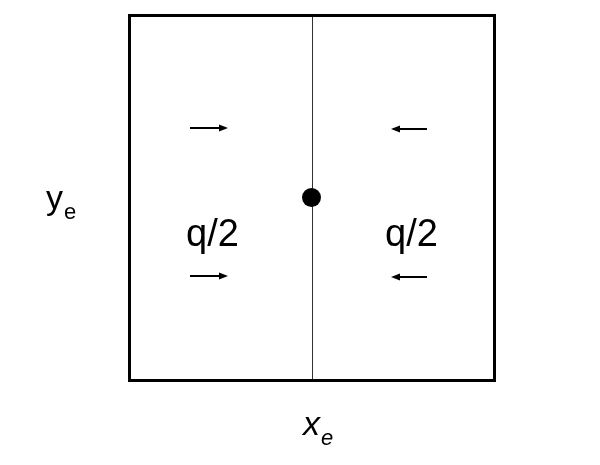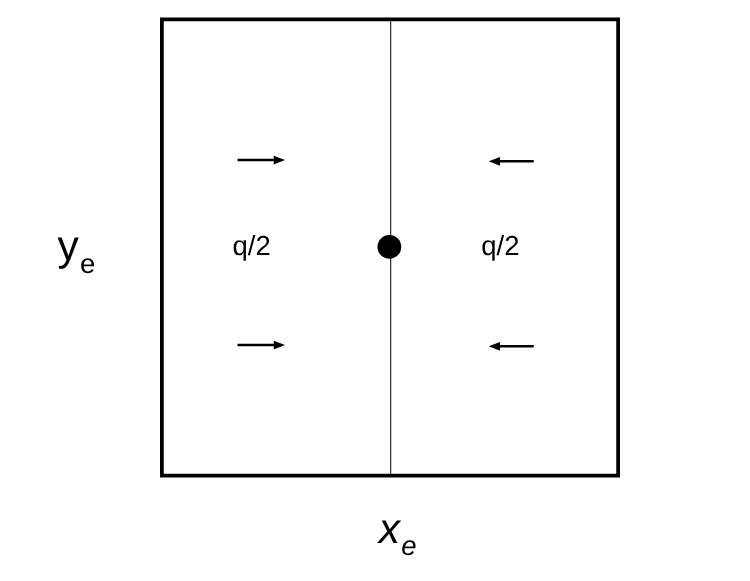--- a/index.html
+++ b/index.html
@@ -2,21 +2,21 @@
 <html><head>
 <meta charset="utf-8">
 <style>
   html, body { margin:0; padding:0; background:#ffffff; }
   body { width:600px; height:465px; position:relative; overflow:hidden; font-family:"Liberation Sans", sans-serif; color:#000; }
   .box { position:absolute; left:128px; top:14px; width:362px; height:362px; border:3px solid #000; }
   .divider { position:absolute; left:312px; top:17px; width:1px; height:362px; background:#333; }
   .dot { position:absolute; left:302px; top:188px; width:19px; height:19px; border-radius:50%; background:#000; }
   .lbl { position:absolute; font-size:34px; line-height:1; }
   .sub { font-size:22px; position:relative; top:10px; margin-left:1px; }
-  .q { position:absolute; font-size:22px; line-height:1; }
+  .q { position:absolute; font-size:38px; line-height:1;margin-top:28px; }
   svg.arrows { position:absolute; left:0; top:0; }
 </style>
 </head>
 <body>
 
 <div class="box"></div>
 <div class="divider"></div>
 <div class="dot"></div>
 
 <svg class="arrows" width="600" height="465">

